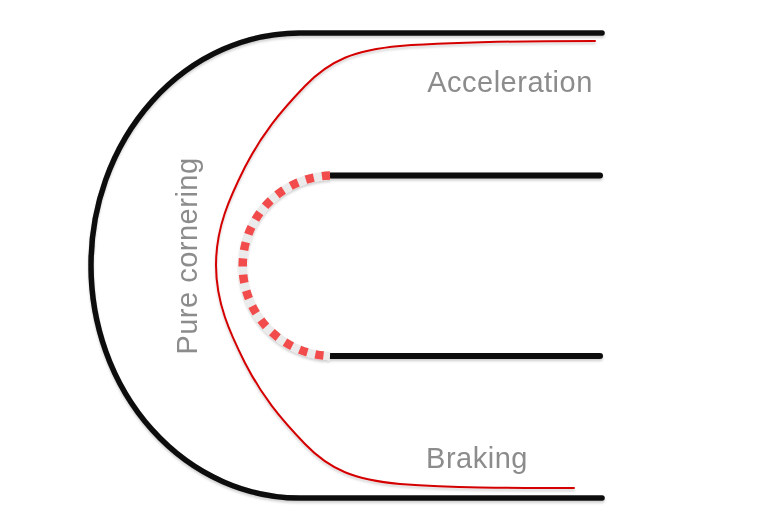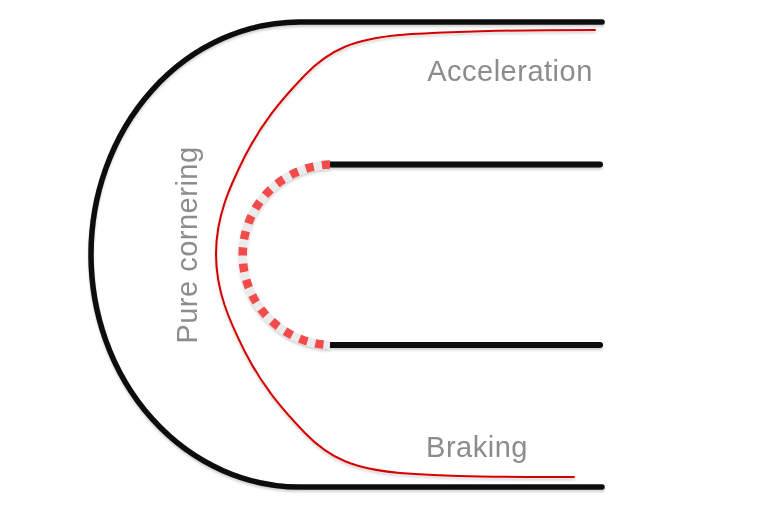--- a/index.html
+++ b/index.html
@@ -10,21 +10,21 @@
   body {
     width: 768px;
     height: 512px;
     position: relative;
     overflow: hidden;
     font-family: "Liberation Sans", sans-serif;
   }
   .stage {
     position: absolute;
     left: 0;
-    top: 1px;
+    top: 12px;
     width: 768px;
     height: 494px;
   }
   svg { display: block; }
   .diagram-label {
     font-family: "Liberation Sans", sans-serif;
     font-size: 29px;
     letter-spacing: 0.5px;
   }
 </style>

